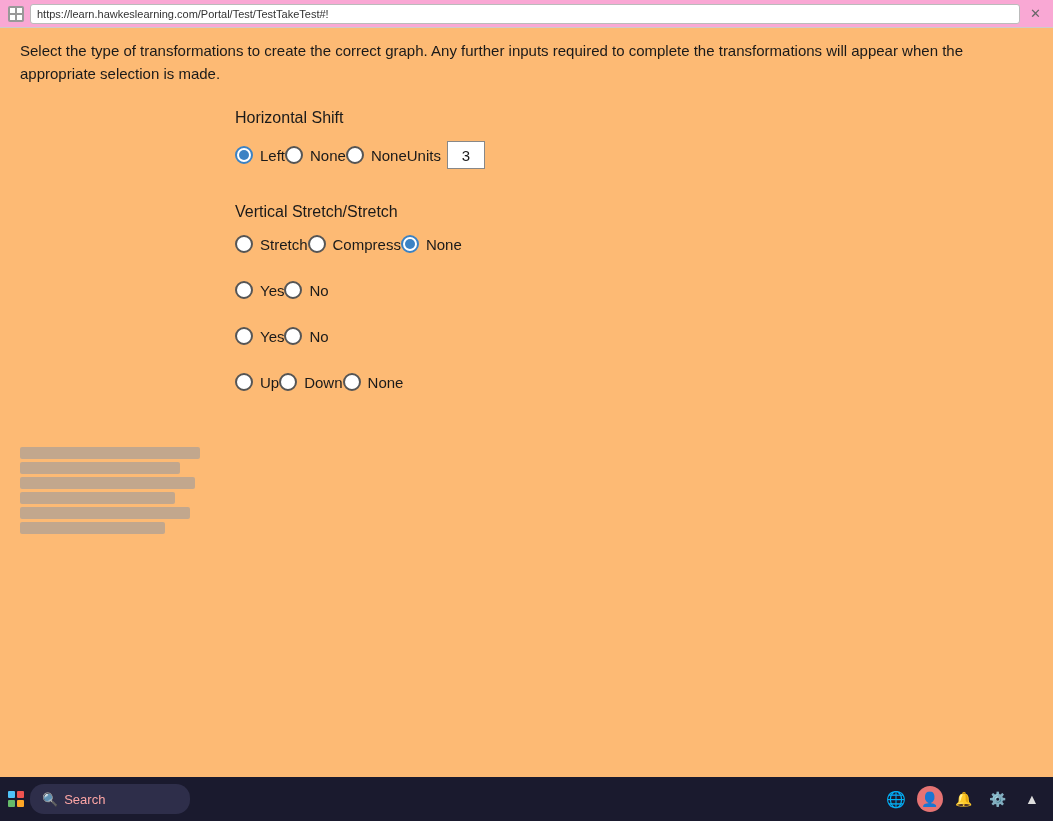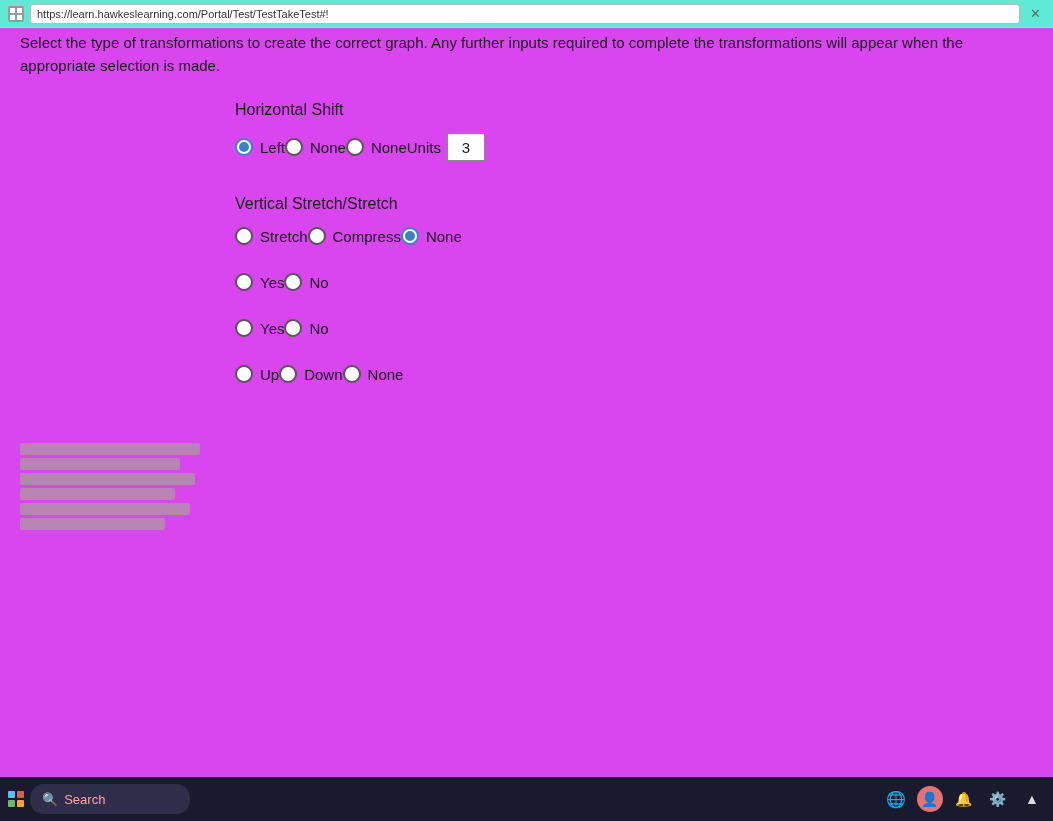--- a/index.html
+++ b/index.html
@@ -9,21 +9,21 @@
       background: #c8c0b0;
       width: 1053px;
       height: 821px;
       overflow: hidden;
       display: flex;
       flex-direction: column;
     }
 
     
     .browser-bar {
-      background: #5eead4;
+      background: #f9a8d4;
       height: 28px;
       display: flex;
       align-items: center;
       padding: 0 8px;
       gap: 6px;
       border-bottom: 1px solid #ccc;
       flex-shrink: 0;
     }
 
     .browser-bar-icon {
@@ -53,25 +53,25 @@
 
     .close-btn {
       font-size: 13px;
       color: #666;
       cursor: pointer;
       padding: 0 4px;
     }
 
     
     .main-content {
-      background: #d946ef;
+      background: #fdba74;
       flex: 1;
       display: flex;
       flex-direction: column;
-      padding: 4px 20px 0 20px;
+      padding: 12px 20px 0 20px;
     }
 
     .instruction-text {
       font-size: 15px;
       color: #1a1a1a;
       line-height: 1.5;
       margin-bottom: 18px;
     }
 
     

